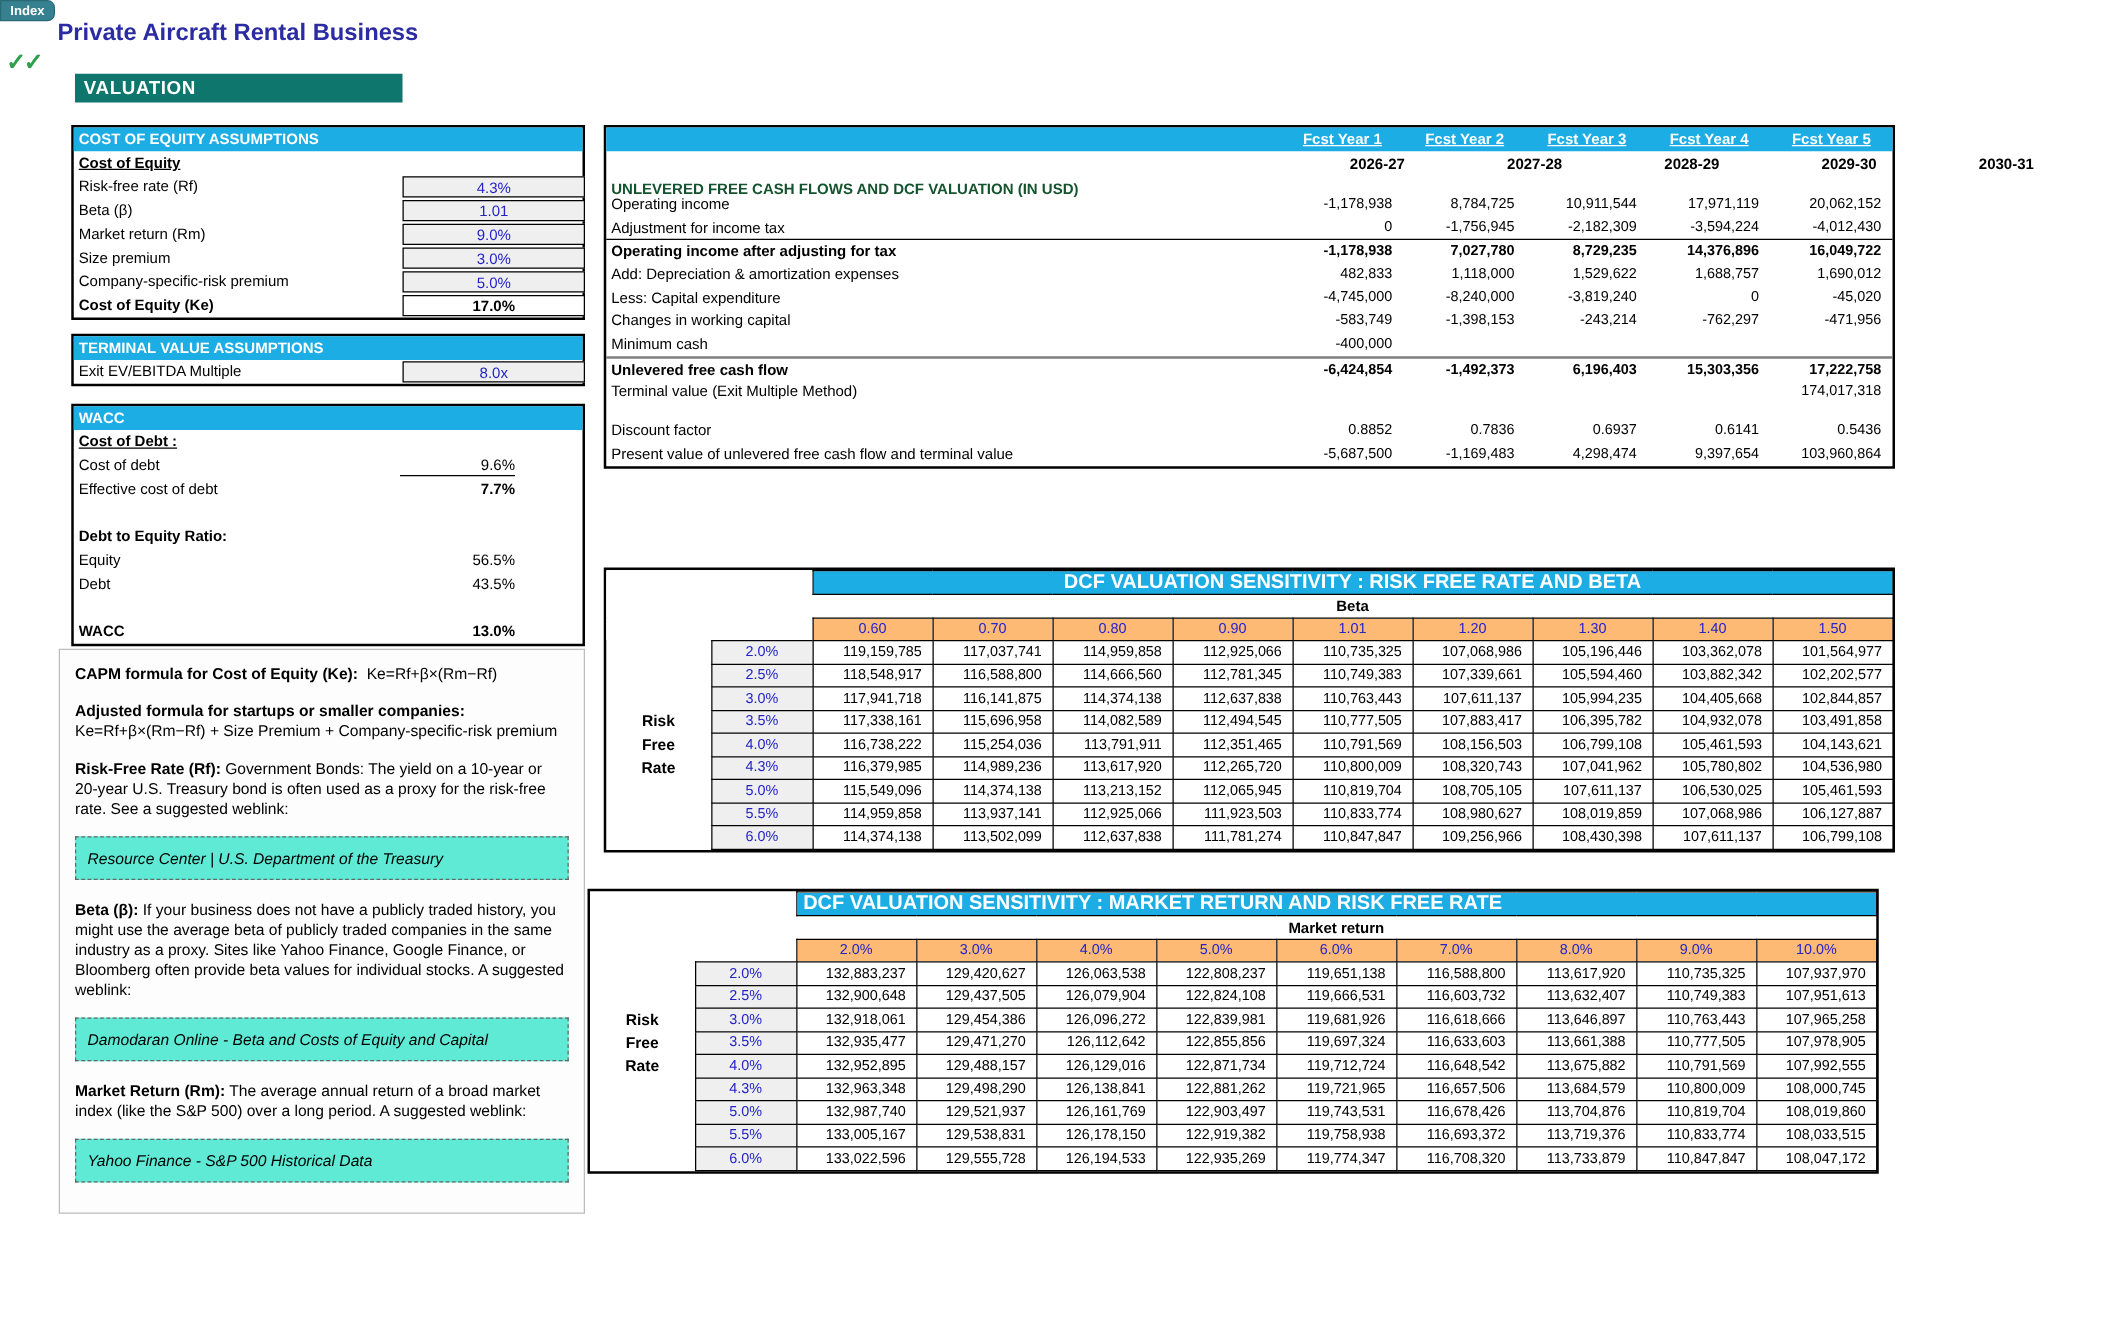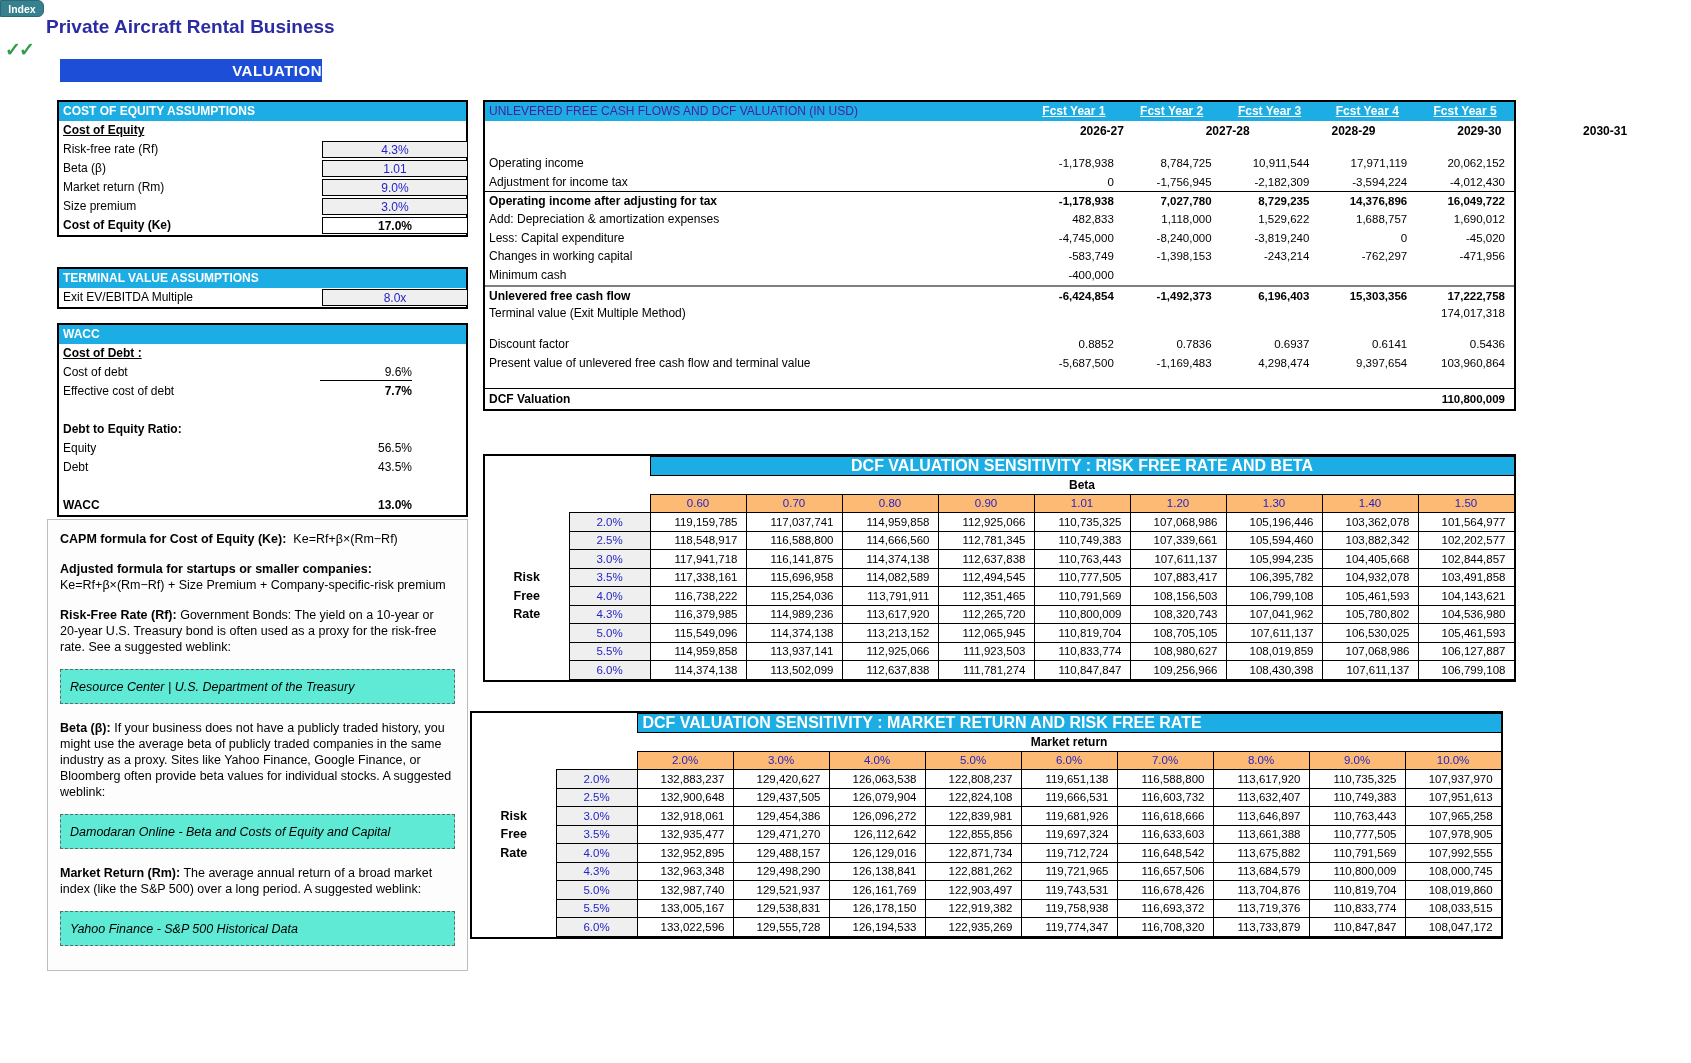--- a/index.html
+++ b/index.html
@@ -6,22 +6,22 @@
   html,body { width: 1691px; height: 1063px; background:#fff; overflow:hidden;
     font-family:"Liberation Sans", sans-serif; color:#000; }
   .abs { position:absolute; }
 
   
   .index-btn { left:0; top:1; width:44px; height:17px; background:#37808F; color:#fff;
     font-size:10.5px; font-weight:bold; text-align:center; line-height:17px;
     border-radius:0 6px 6px 0; border:1px solid #2a6a77; cursor:pointer; }
   .page-title { left:46px; top:16px; font-size:19px; font-weight:bold; color:#2B2BA3; }
   .checks { left:5px; top:38px; font-size:19px; font-weight:bold; color:#2EA04C; letter-spacing:-2px; }
-  .banner { left:60px; top:59px; width:262px; height:23px; background:#1d4ed8; color:#fff;
-    font-size:15px; font-weight:bold; line-height:23px; padding-left:7px; letter-spacing:0.5px;text-align:right; }
+  .banner { left:60px; top:59px; width:262px; height:23px; background:#0f766e; color:#fff;
+    font-size:15px; font-weight:bold; line-height:23px; padding-left:7px; letter-spacing:0.5px; }
 
   
   .box { border:2px solid #000; background:#fff; }
   .cyanbar { background:#1CADE4; color:#fff; font-weight:bold; font-size:12px; height:19px;
     line-height:19px; padding-left:4px; white-space:nowrap; }
 
   
   .coe   { left:57px; top:100px; width:411px; }
   .tv    { left:57px; top:267px; width:411px; }
   .waccb { left:57px; top:323px; width:411px; }
@@ -43,21 +43,21 @@
     background:#FDFDFD; padding:11px 12px 8px 12px; font-size:12.5px; line-height:16px; }
   .notes p { margin-bottom:14px; }
   .notes .tight { margin-bottom:0; }
   .linkbox { border:1px dashed #666; height:35px; display:flex; align-items:center;
     padding:0 9px; font-style:italic; margin:4px 0 16px 0; cursor:pointer; background:#5eead4; }
 
   
   .dcf { left:483px; top:100px; width:1033px; }
   .dcf-grid-row { display:grid; grid-template-columns:540px repeat(5,97.8px); }
   .dcf-head { background:#1CADE4; height:19px; }
-  .dcf-head .t { color:#4c1d95; font-weight:normal; font-size:12px; line-height:19px; padding-left:4px; white-space:nowrap; }
+  .dcf-head .t { color:#14532d; font-weight:bold; font-size:12px; line-height:19px; padding-left:4px; white-space:nowrap;margin-top:40px; }
   .dcf-head .fy { color:#fff; font-weight:bold; font-size:12px; line-height:19px; text-align:center;
     text-decoration:underline; cursor:pointer; }
   .yearrow { height:20px;gap:28px; }
   .yearrow .yl { font-weight:bold; font-size:12px; line-height:20px; text-align:center; }
   .dcf-row { display:grid; grid-template-columns:540px repeat(5,97.8px); height:18.7px; }
   .dcf-row.spacer { height:13px; }
   .dcf-row .dcf-label { font-size:12px; line-height:18.7px; padding-left:4px; white-space:nowrap;
     overflow:hidden; }
   .dcf-row .dcf-cell { font-size:11.5px; line-height:18.7px; text-align:right; padding-right:9px; }
   .dcf-row.bold .dcf-label, .dcf-row.bold .dcf-cell { font-weight:bold; }
@@ -92,20 +92,21 @@
 <div class="abs banner">VALUATION</div>
 
 <div class="abs box coe">
   <div class="cyanbar">COST OF EQUITY ASSUMPTIONS</div>
   <div class="arow"><span class="lbl bold u">Cost of Equity</span></div>
   <div>
       <div class="arow"><span class="lbl">Risk-free rate (Rf)</span><span class="vcell">4.3%</span></div>
       <div class="arow"><span class="lbl">Beta (β)</span><span class="vcell">1.01</span></div>
       <div class="arow"><span class="lbl">Market return (Rm)</span><span class="vcell">9.0%</span></div>
       <div class="arow"><span class="lbl">Size premium</span><span class="vcell">3.0%</span></div>
+      <div class="arow"><span class="lbl">Company-specific-risk premium</span><span class="vcell">5.0%</span></div>
     </div>
   <div class="arow">
     <span class="lbl bold">Cost of Equity (Ke)</span>
     <span class="vcell total">17.0%</span>
   </div>
 </div>
 
 <div class="abs box tv">
   <div class="cyanbar">TERMINAL VALUE ASSUMPTIONS</div>
   <div class="arow">
@@ -264,28 +265,20 @@
       </div>
       <div class="dcf-row">
         <div class="dcf-label">Present value of unlevered free cash flow and terminal value</div>
         <div class="dcf-cell">-5,687,500</div>
         <div class="dcf-cell">-1,169,483</div>
         <div class="dcf-cell">4,298,474</div>
         <div class="dcf-cell">9,397,654</div>
         <div class="dcf-cell">103,960,864</div>
       </div>
     </div>
-  <div class="dcf-val-row">
-    <div class="dcf-label">DCF Valuation</div>
-    <div class="dcf-cell"></div>
-      <div class="dcf-cell"></div>
-      <div class="dcf-cell"></div>
-      <div class="dcf-cell"></div>
-    <div class="dcf-cell">110,800,009</div>
-  </div>
 </div>
 
 <div class="abs box sens1">
   <table class="sens-table">
     <colgroup>
         <col style="width:84px">
         <col style="width:81px">
       <col style="width:96px">
         <col style="width:96px">
         <col style="width:96px">

